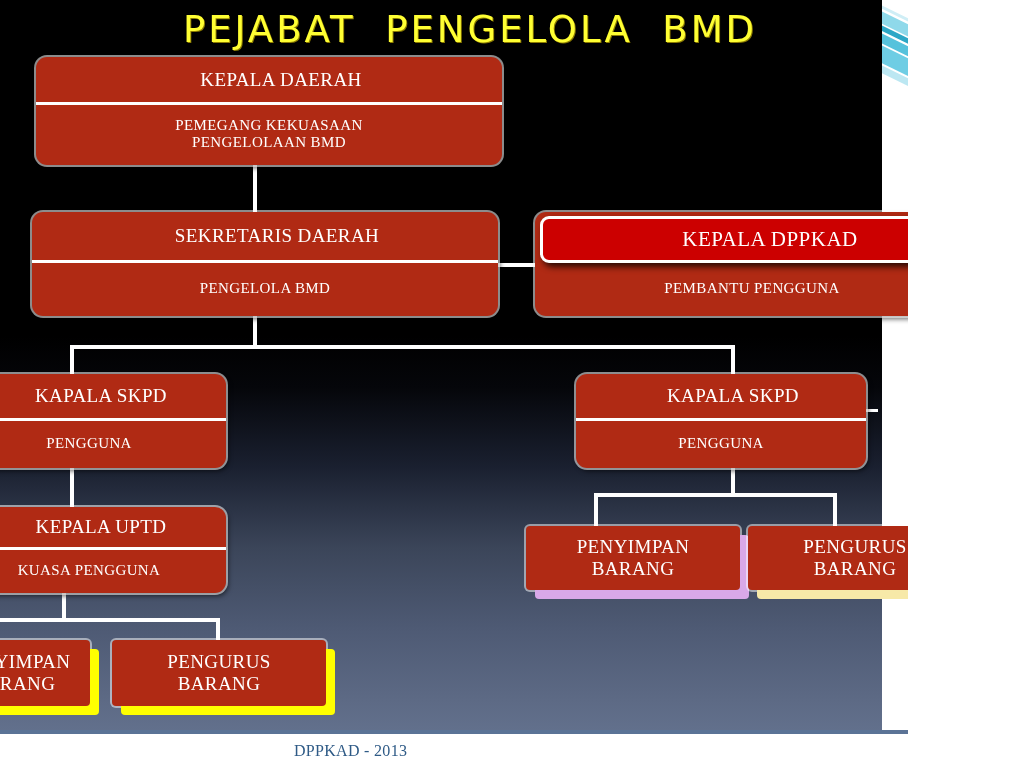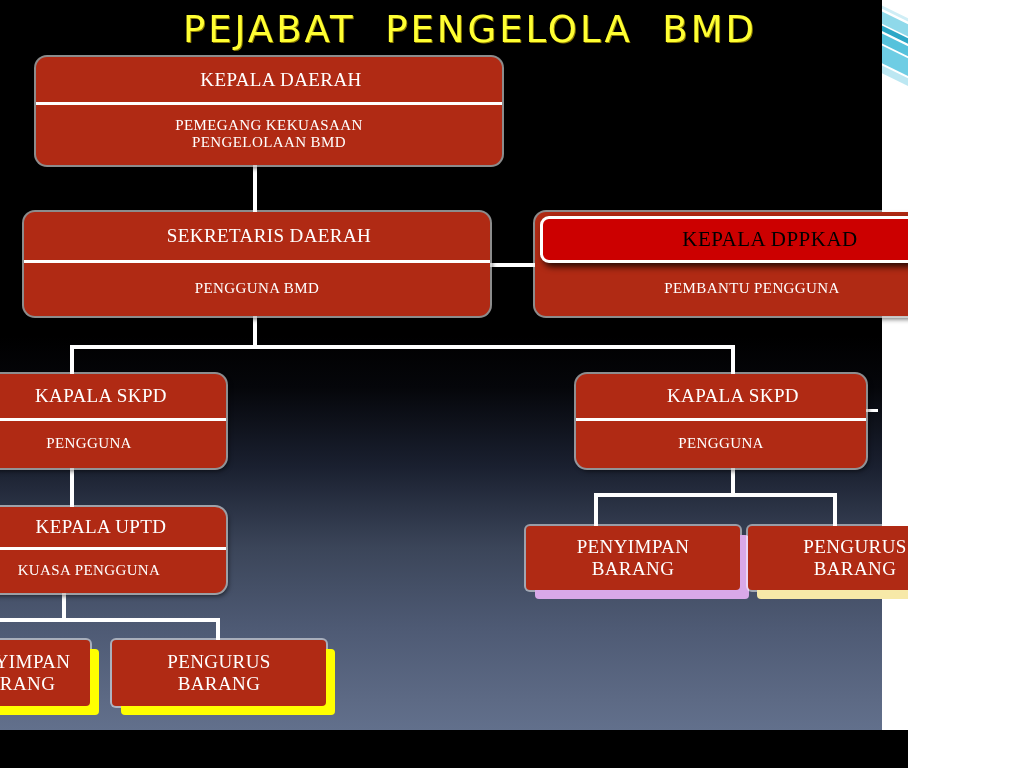--- a/index.html
+++ b/index.html
@@ -116,21 +116,21 @@
   
   .glow { box-shadow: 0 0 0 2px rgba(255,255,255,0.55), 2px 3px 5px rgba(0,0,0,0.6); }
 
   
   .chip-highlight {
     position: absolute;
     z-index: 5;
     background: #cc0000;
     border: 3px solid #ffffff;
     border-radius: 9px;
-    color: #000000;
+    color: #ffffff;
     display: flex;
     align-items: center;
     justify-content: center;
     font-family: "Liberation Serif", serif;
     font-size: 21px;
     letter-spacing: 0.5px;
     box-shadow: 3px 4px 6px rgba(0,0,0,0.75);
     padding-left: 36px;
   }
 
@@ -222,23 +222,23 @@
   <div class="line hline" style="left:864px; top:409px; width:14px; height:3px;"></div>
 
   <div class="line vline" style="left:968px; top:214px; width:3px; height:60px;"></div>
 
   <div class="node glow" style="left:36px; top:57px; width:466px; height:108px;">
     <div class="title-row" style="height:48px;">KEPALA DAERAH</div>
     <div class="sub-row" style="height:57px;">PEMEGANG KEKUASAAN
 PENGELOLAAN BMD</div>
   </div>
 
-  <div class="node glow" style="left:24px; top:212px; width:466px; height:104px;">
+  <div class="node glow" style="left:32px; top:212px; width:466px; height:104px;">
     <div class="title-row" style="height:51px;">SEKRETARIS DAERAH</div>
-    <div class="sub-row" style="height:50px;">PENGGUNA BMD</div>
+    <div class="sub-row" style="height:50px;">PENGELOLA BMD</div>
   </div>
 
   <div class="node glow" style="left:535px; top:212px; width:434px; height:104px;">
     <div class="title-row" style="height:51px; border-bottom-color:transparent; color:transparent;"></div>
     <div class="sub-row" style="height:50px;">PEMBANTU PENGGUNA</div>
   </div>
   <div class="chip-highlight" style="left:540px; top:216px; width:424px; height:47px;">KEPALA DPPKAD</div>
 
   <div class="node glow" style="left:-48px; top:374px; width:274px; height:94px;">
     <div class="title-row" style="height:47px;">KAPALA SKPD</div>
@@ -260,14 +260,18 @@
 
   <div class="leaf shadow-yellow" style="left:112px; top:640px; width:214px; height:66px;">PENGURUS
 BARANG</div>
 
   <div class="leaf shadow-violet" style="left:486px; top:526px; width:214px; height:64px;margin-left:40px;">PENYIMPAN
 BARANG</div>
 
   <div class="leaf shadow-cream" style="left:748px; top:526px; width:214px; height:64px;">PENGURUS
 BARANG</div>
 
+  <div class="footer">
+    <div class="footer-left">DPPKAD - 2013</div>
+    <div class="footer-right">4</div>
+  </div>
 
 </div>
 
 </body></html>

